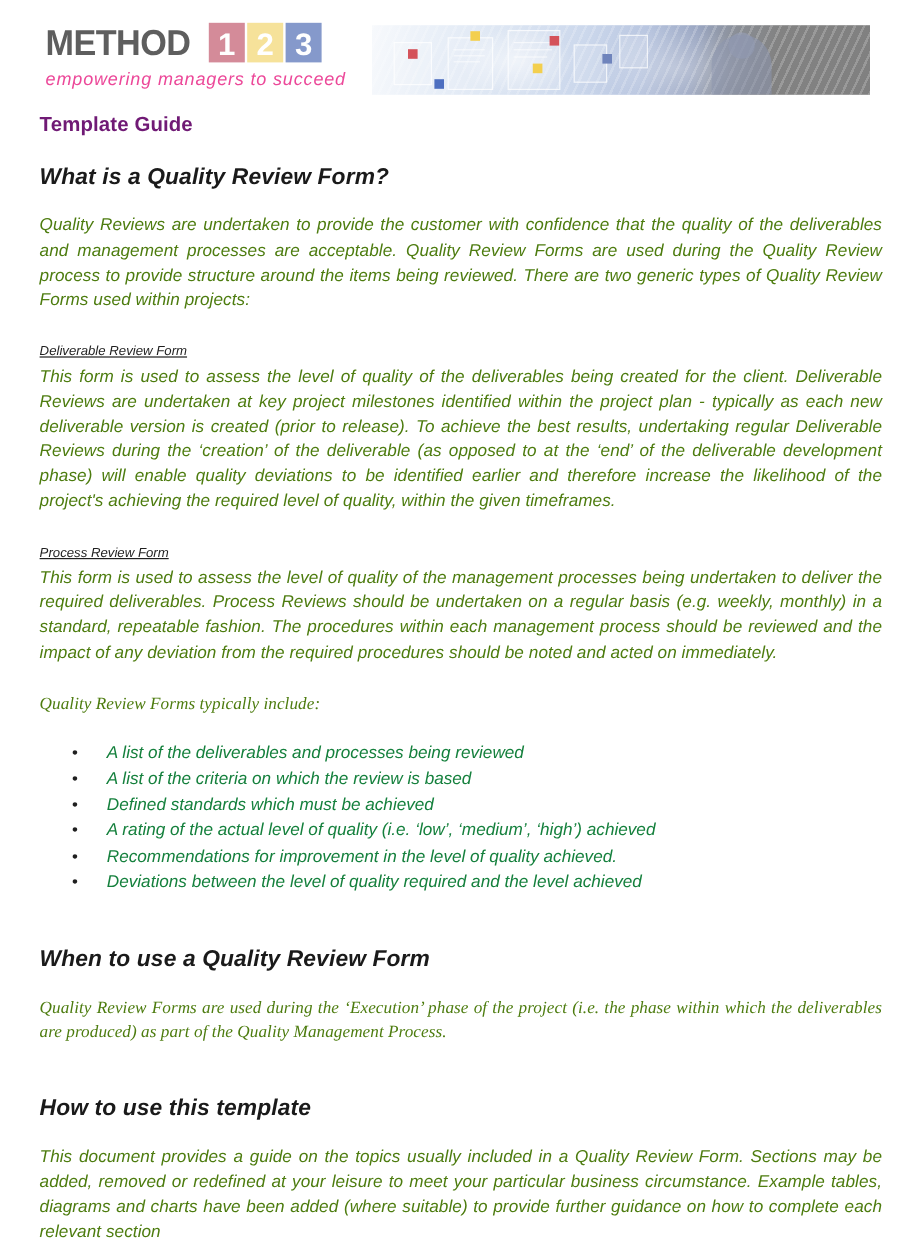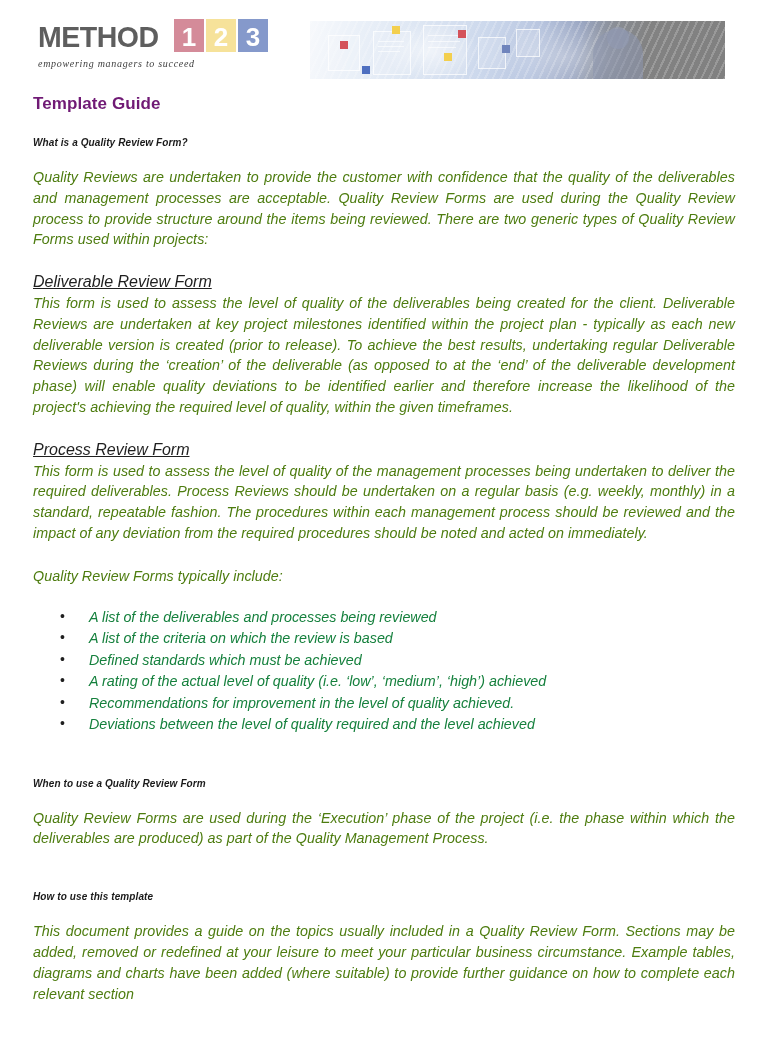--- a/index.html
+++ b/index.html
@@ -71,24 +71,24 @@
     color: #ffffff;
     line-height: 1;
     position: relative;
     top: 1px;
   }
   .sq-1 { background: #d48b99; }
   .sq-2 { background: #f6e29a; }
   .sq-3 { background: #8599cb; }
 
   .logo-tag {
-    font-family: Liberation Serif, serif;
-    font-style: italic;
-    font-size: 10px;
-    color: #404040;
+    font-family: Liberation Sans, sans-serif;
+    font-style: italic;
+    font-size: 15px;
+    color: #ec4899;
     letter-spacing: 0.7px;
     margin-top: 6px;
     white-space: nowrap;
   }
 
   
   .banner {
     position: absolute;
     left: 310px;
     top: 21px;
@@ -160,43 +160,43 @@
     font-family: "Liberation Sans", sans-serif;
     font-size: 17px;
     font-weight: bold;
     color: #701a75;
     margin: 0 0 23px 0;
     letter-spacing: 0.1px;
   }
 
   h2.section {
     font-family: "Liberation Sans", sans-serif;
-    font-size: 10px;
+    font-size: 19px;
     font-weight: bold;
     font-style: italic;
     color: #1a1a1a;
     margin: 0 0 19px 0;
     letter-spacing: 0.1px;
   }
 
   p.body {
     font-family: "Liberation Sans", sans-serif;
     font-size: 14.3px;
     font-style: italic;
     color: #4d7c0f;
     line-height: 20.8px;
     text-align: justify;
     margin: 0;
     letter-spacing: 0.05px;
   }
-  p.body.last-natural { text-align-last: left; }
+  p.body.last-natural { text-align-last: left; font-family: Liberation Serif, serif; }
 
   .subhead {
     font-family: "Liberation Sans", sans-serif;
-    font-size: 16px;
+    font-size: 11px;
     font-style: italic;
     color: #1f1f1f;
     text-decoration: underline;
     display: inline-block;
     line-height: 20.8px;
     margin: 0;
   }
 
   .gap-sm { height: 20px; }
   .gap-md { height: 22px; }

